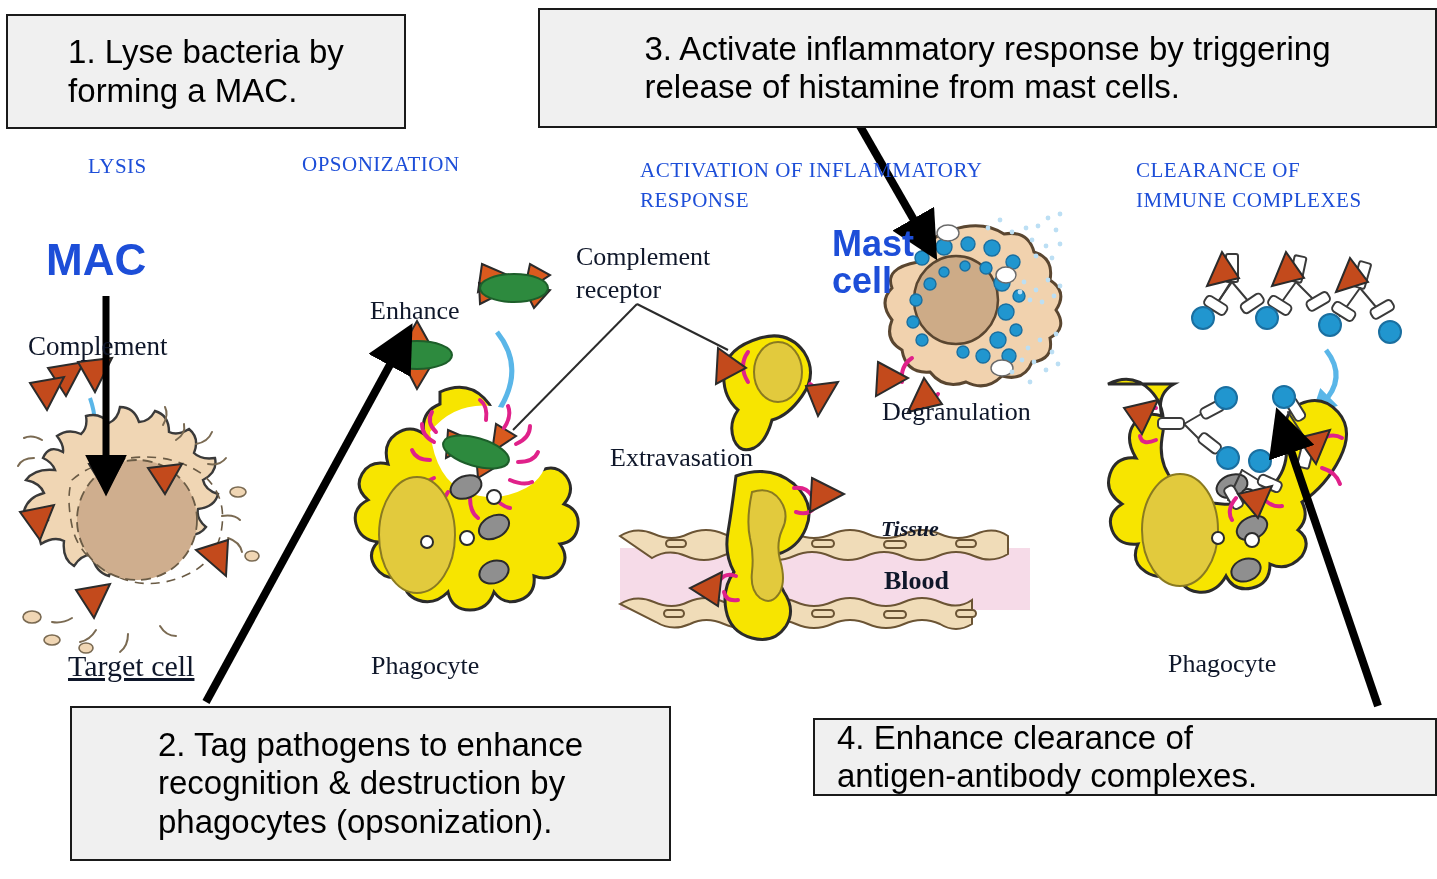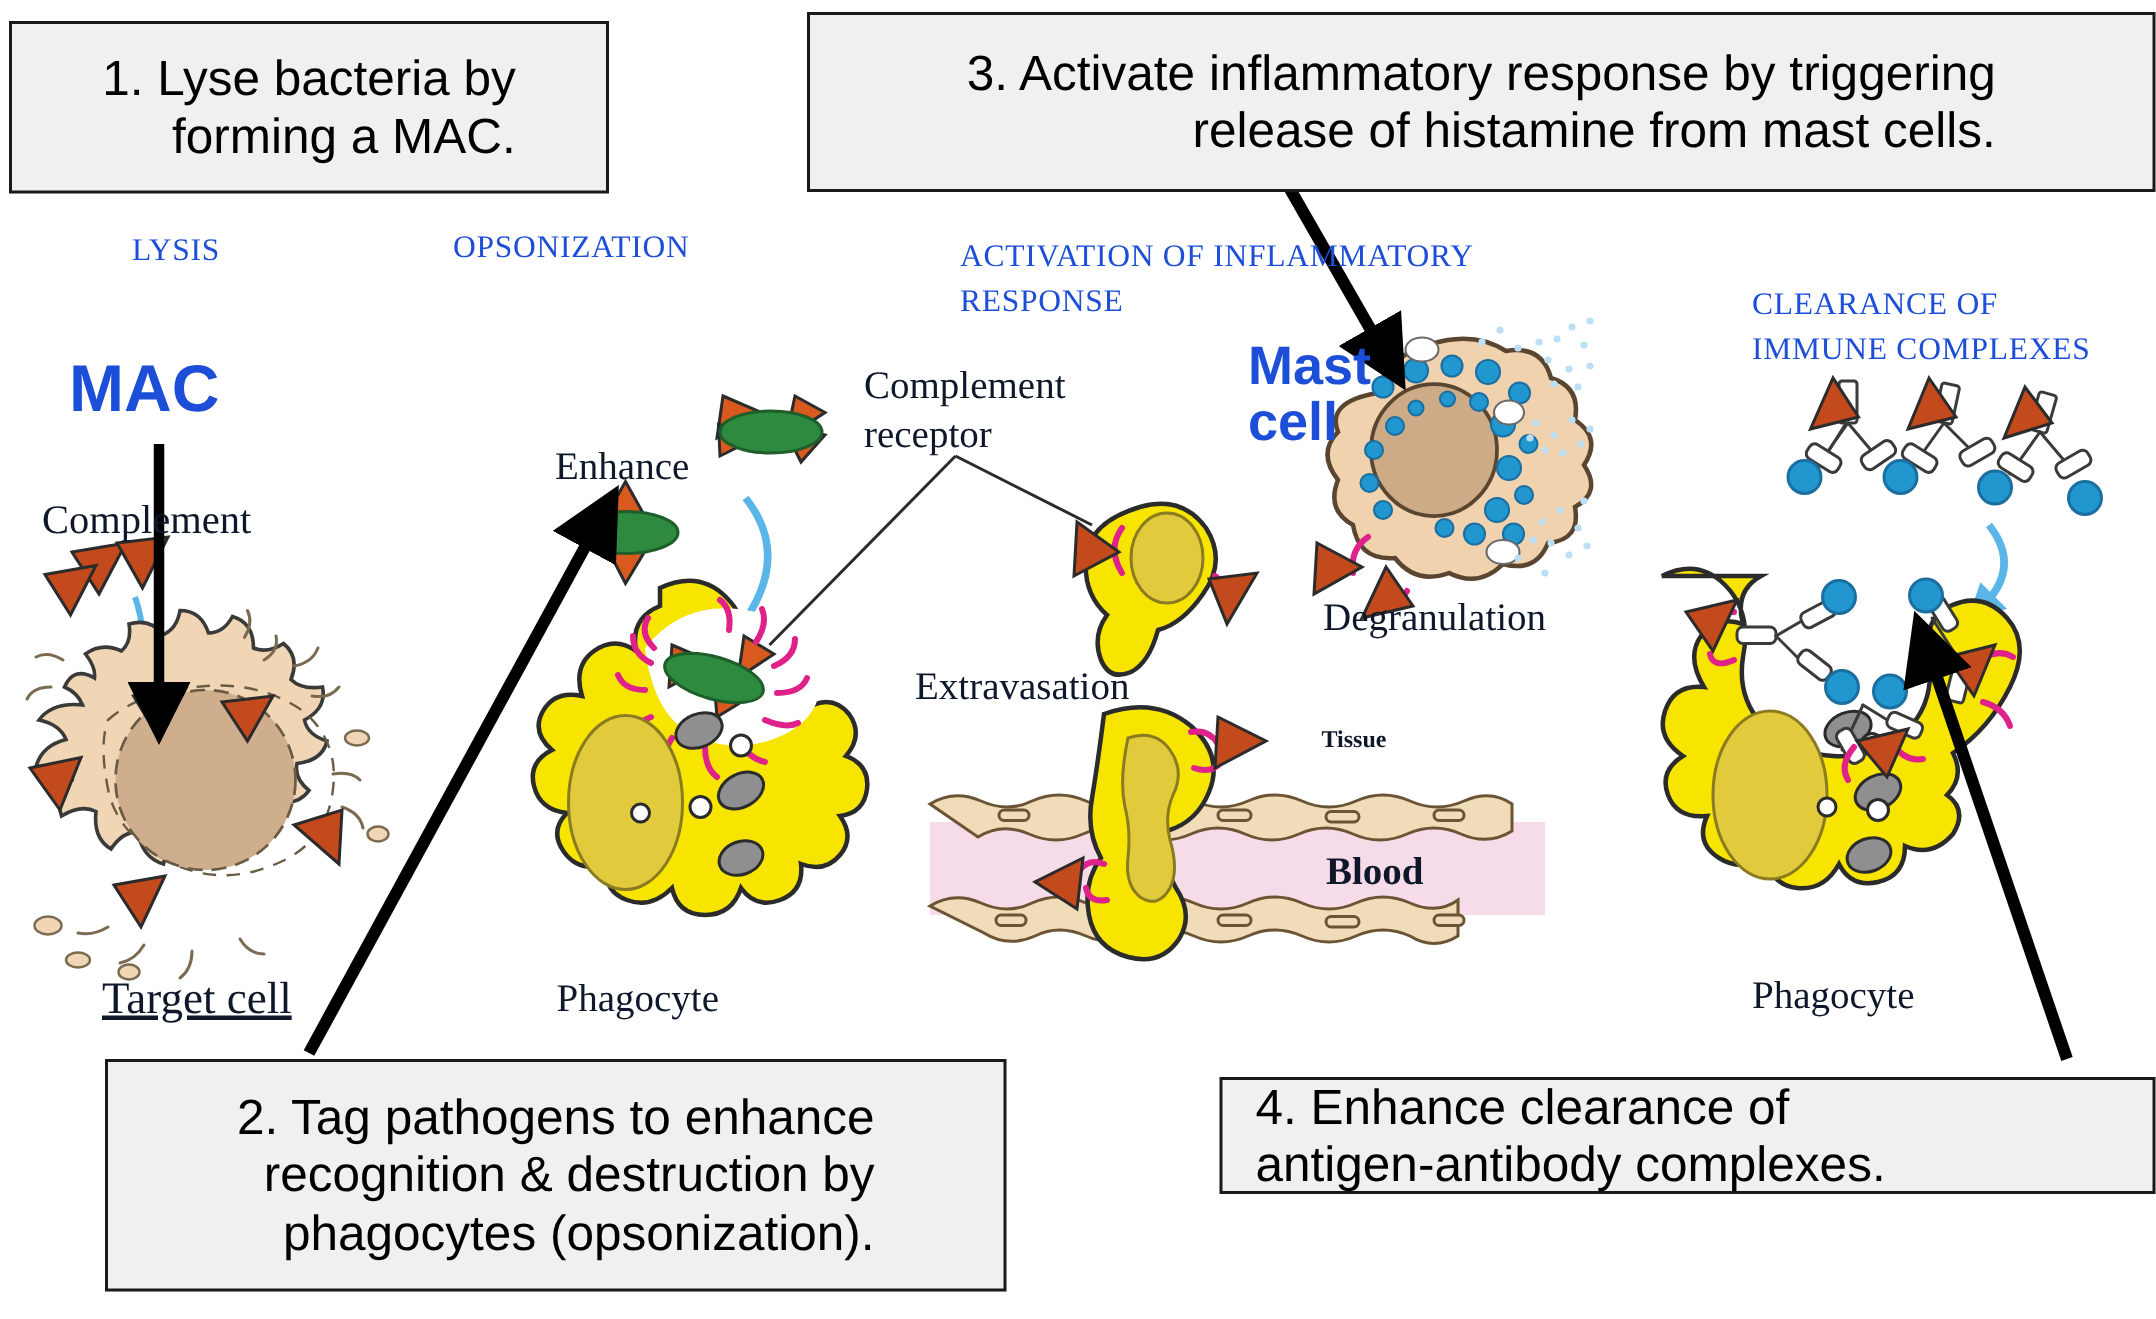--- a/index.html
+++ b/index.html
@@ -8,21 +8,21 @@
   #stage{position:absolute;left:0;top:0;width:1437px;height:879px;background:#ffffff;}
 
   
   .callout{
     position:absolute;
     background:#f0f0f0;
     border:2px solid #1a1a1a;
     box-sizing:border-box;
     font-family:"Liberation Sans",sans-serif;
     color:#000;
-    text-align:right;
+    text-align:left;
     line-height:1.16;
     white-space:pre-line;
     display:flex;align-items:center;justify-content:center;
   }
   #callout-1{left:6px;  top:14px;  width:400px; height:115px; font-size:33px;}
   #callout-3{left:538px;top:8px;   width:899px; height:120px; font-size:33px;}
   #callout-2{left:70px; top:706px; width:601px; height:155px; font-size:33px;}
   #callout-4{left:813px;top:718px; width:624px; height:78px; font-size:33px;}
 
   
@@ -440,36 +440,36 @@
 
     <line x1="206" y1="702" x2="398" y2="350" stroke="#000" stroke-width="8" marker-end="url(#blkArrow)"></line>
     <line x1="860" y1="126" x2="922" y2="234" stroke="#000" stroke-width="8" marker-end="url(#blkArrow)"></line>
     <line x1="1378" y1="706" x2="1286" y2="436" stroke="#000" stroke-width="8" marker-end="url(#blkArrow)"></line>
   </svg>
 
   <div class="heading" style="left:88px;top:152px;">LYSIS</div>
   <div class="heading" style="left:302px;top:150px;">OPSONIZATION</div>
   <div class="heading" style="left:640px;top:156px;">ACTIVATION OF INFLAMMATORY
 RESPONSE</div>
-  <div class="heading" style="left:1168px;top:156px;margin-top:32px;">CLEARANCE OF
+  <div class="heading" style="left:1136px;top:156px;">CLEARANCE OF
 IMMUNE COMPLEXES</div>
 
   <div class="bold-label" style="left:46px;top:238px;font-size:44px;">MAC</div>
   <div class="bold-label" style="left:832px;top:226px;font-size:36px;">Mast
 cell</div>
 
   <div class="caption" style="left:28px;top:330px;font-size:27px;">Complement</div>
   <div class="caption" style="left:68px;top:648px;font-size:30px;text-decoration:underline;">Target cell</div>
   <div class="caption" style="left:370px;top:295px;font-size:26px;">Enhance</div>
   <div class="caption" style="left:371px;top:650px;font-size:26px;">Phagocyte</div>
   <div class="caption" style="left:576px;top:240px;font-size:26px;line-height:1.28;">Complement
 receptor</div>
   <div class="caption" style="left:882px;top:396px;font-size:26px;">Degranulation</div>
   <div class="caption" style="left:610px;top:442px;font-size:26px;">Extravasation</div>
-  <div class="caption" style="left:881px;top:484px;font-size:16px;font-weight:bold;">Tissue</div>
+  <div class="caption" style="left:881px;top:516px;font-size:22px;font-weight:bold;font-style:italic;">Tissue</div>
   <div class="caption" style="left:884px;top:565px;font-size:26px;font-weight:bold;">Blood</div>
   <div class="caption" style="left:1168px;top:648px;font-size:26px;">Phagocyte</div>
 
   <div class="callout" id="callout-1">1. Lyse bacteria by
 forming a MAC.</div>
   <div class="callout" id="callout-3">3. Activate inflammatory response by triggering
 release of histamine from mast cells.</div>
   <div class="callout" id="callout-2">2. Tag pathogens to enhance
 recognition &amp; destruction by
 phagocytes (opsonization).</div>

